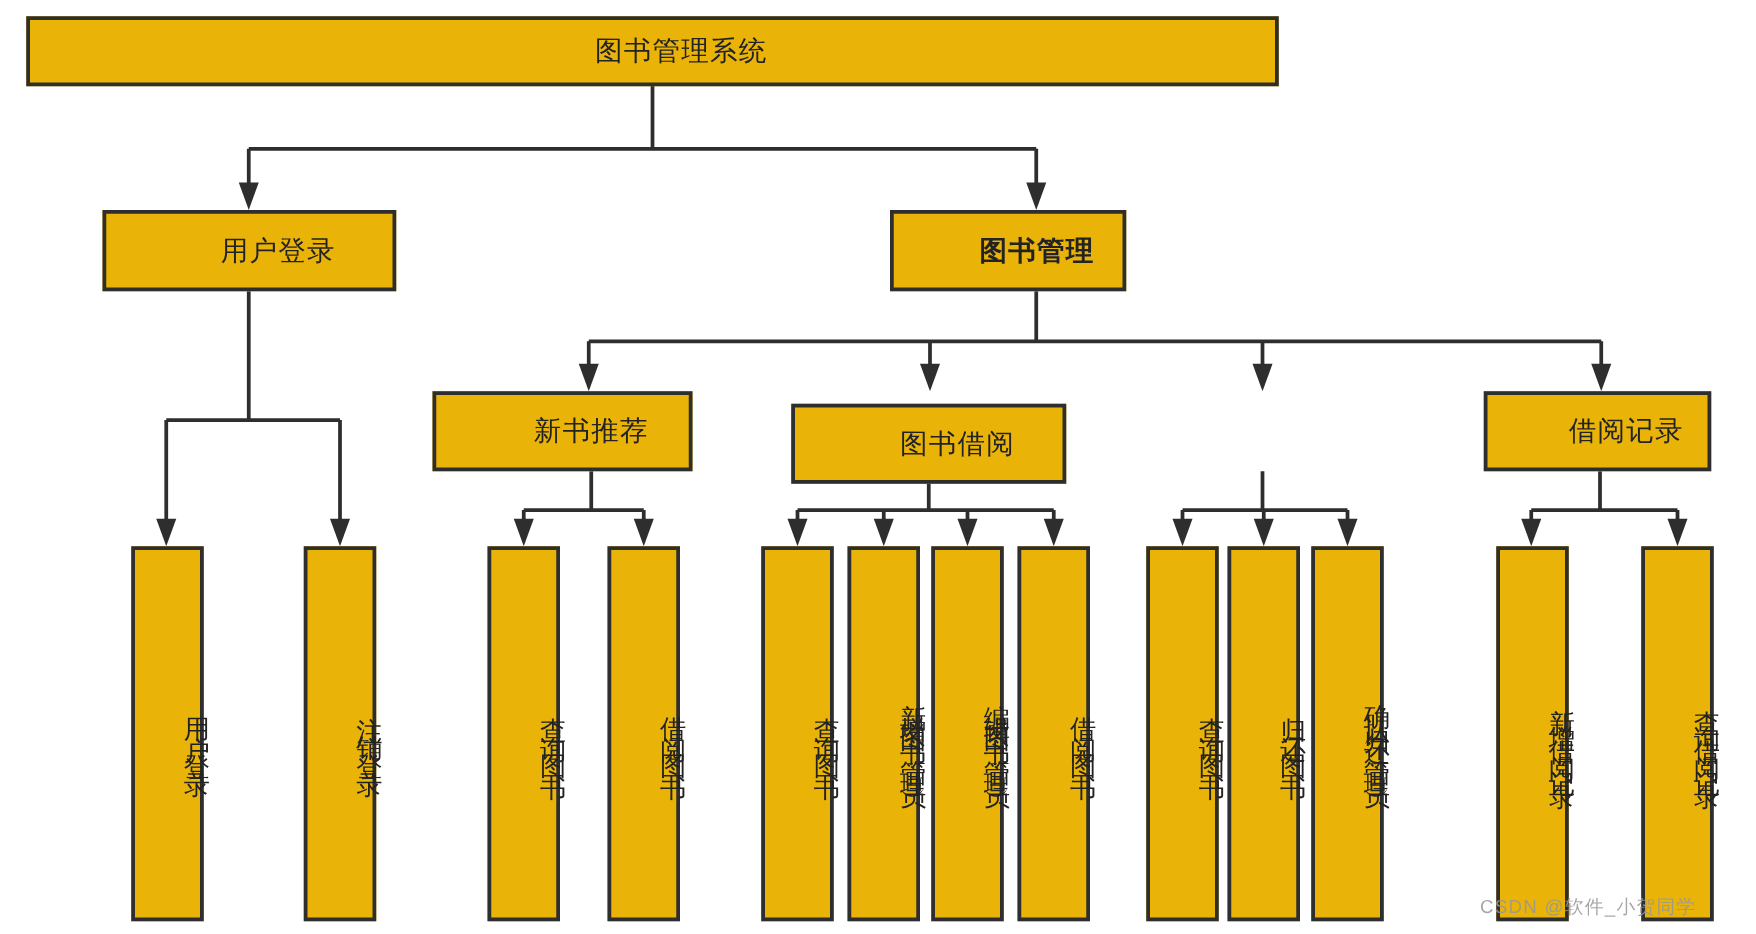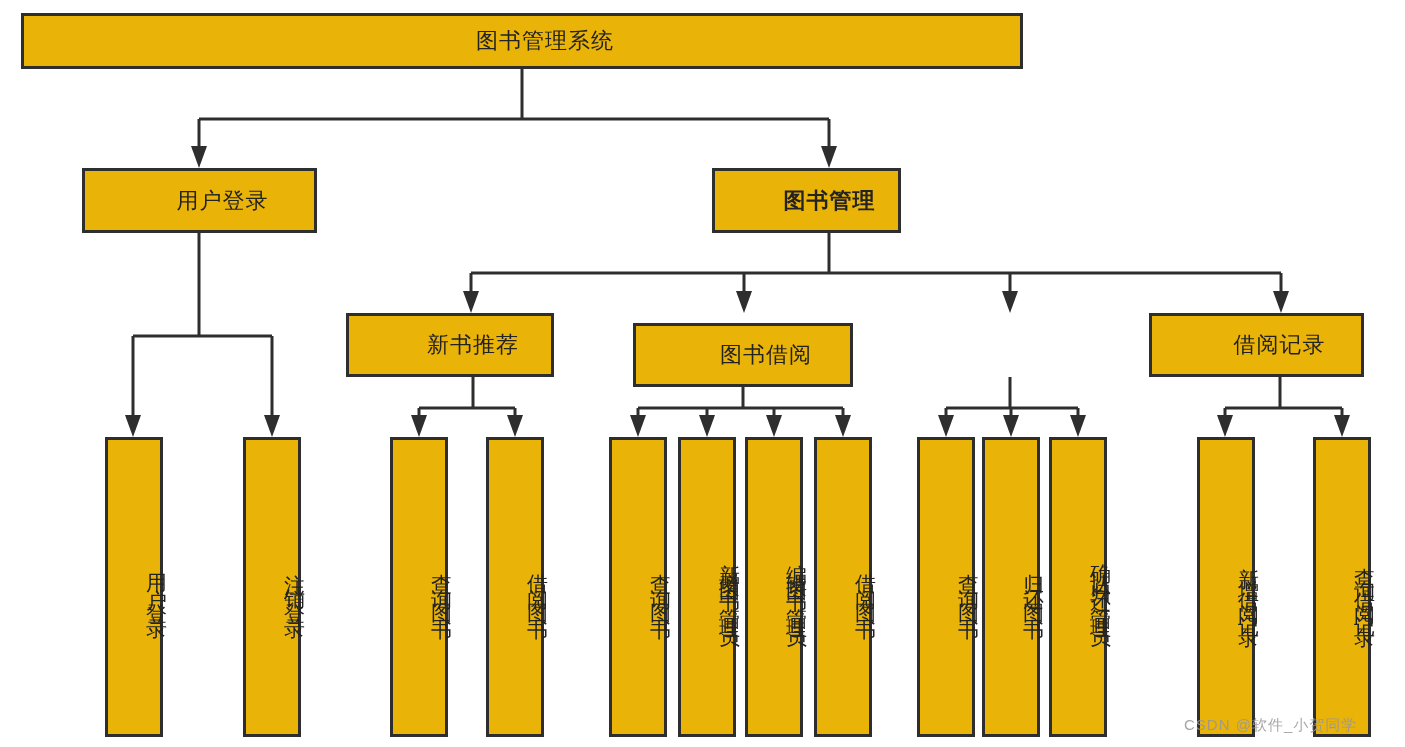--- a/index.html
+++ b/index.html
@@ -100,21 +100,21 @@
   <div class="node h-node" style="left:712px; top:168px; width:189px; height:65px;font-weight:bold;">
     <span>图书管理</span>
   </div>
 
   <div class="node h-node" style="left:346px; top:313px; width:208px; height:64px;">
     <span>新书推荐</span>
   </div>
   <div class="node h-node" style="left:633px; top:313px; width:220px; height:64px;margin-top:10px;">
     <span>图书借阅</span>
   </div>
-  <div class="node h-node" style="left:1149px; top:313px; width:215px; height:64px;">
+  <div class="node h-node" style="left:1187px; top:313px; width:182px; height:64px;">
     <span>借阅记录</span>
   </div>
 
   <div class="node leaf" style="left:105px;">
     <span class="vtext">用户登录</span>
   </div>
   <div class="node leaf" style="left:243px;">
     <span class="vtext">注销登录</span>
   </div>
 

